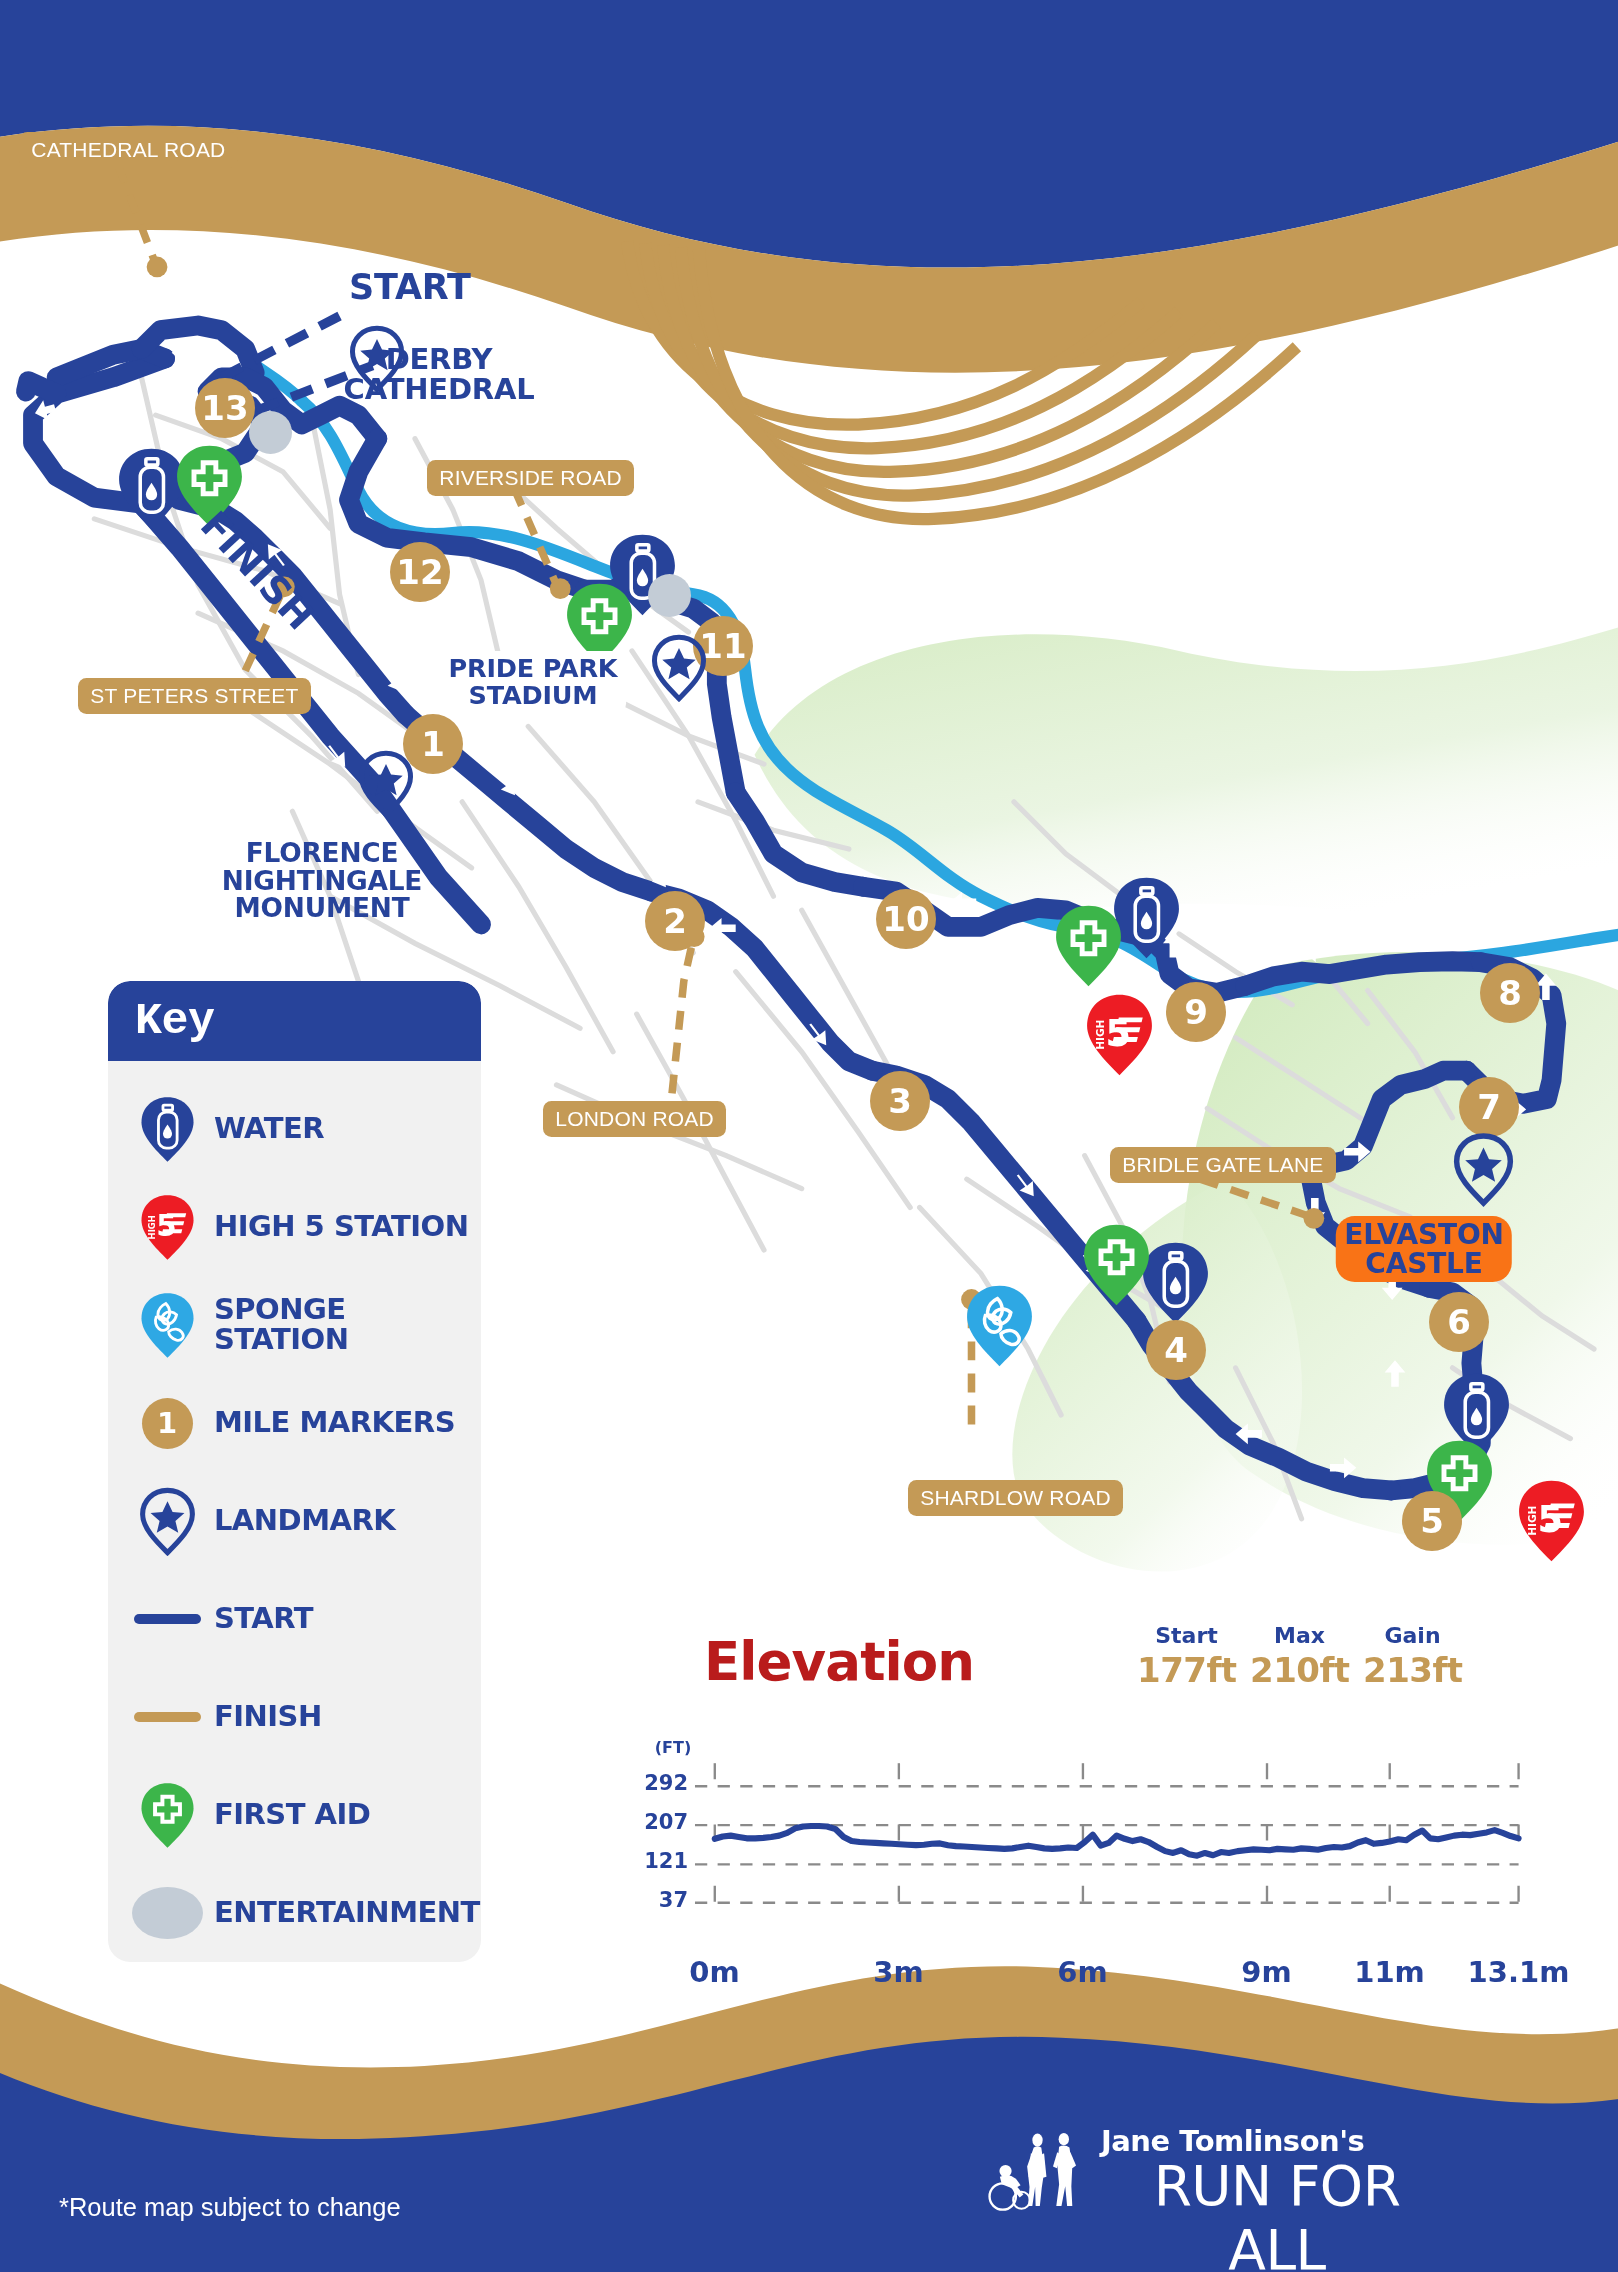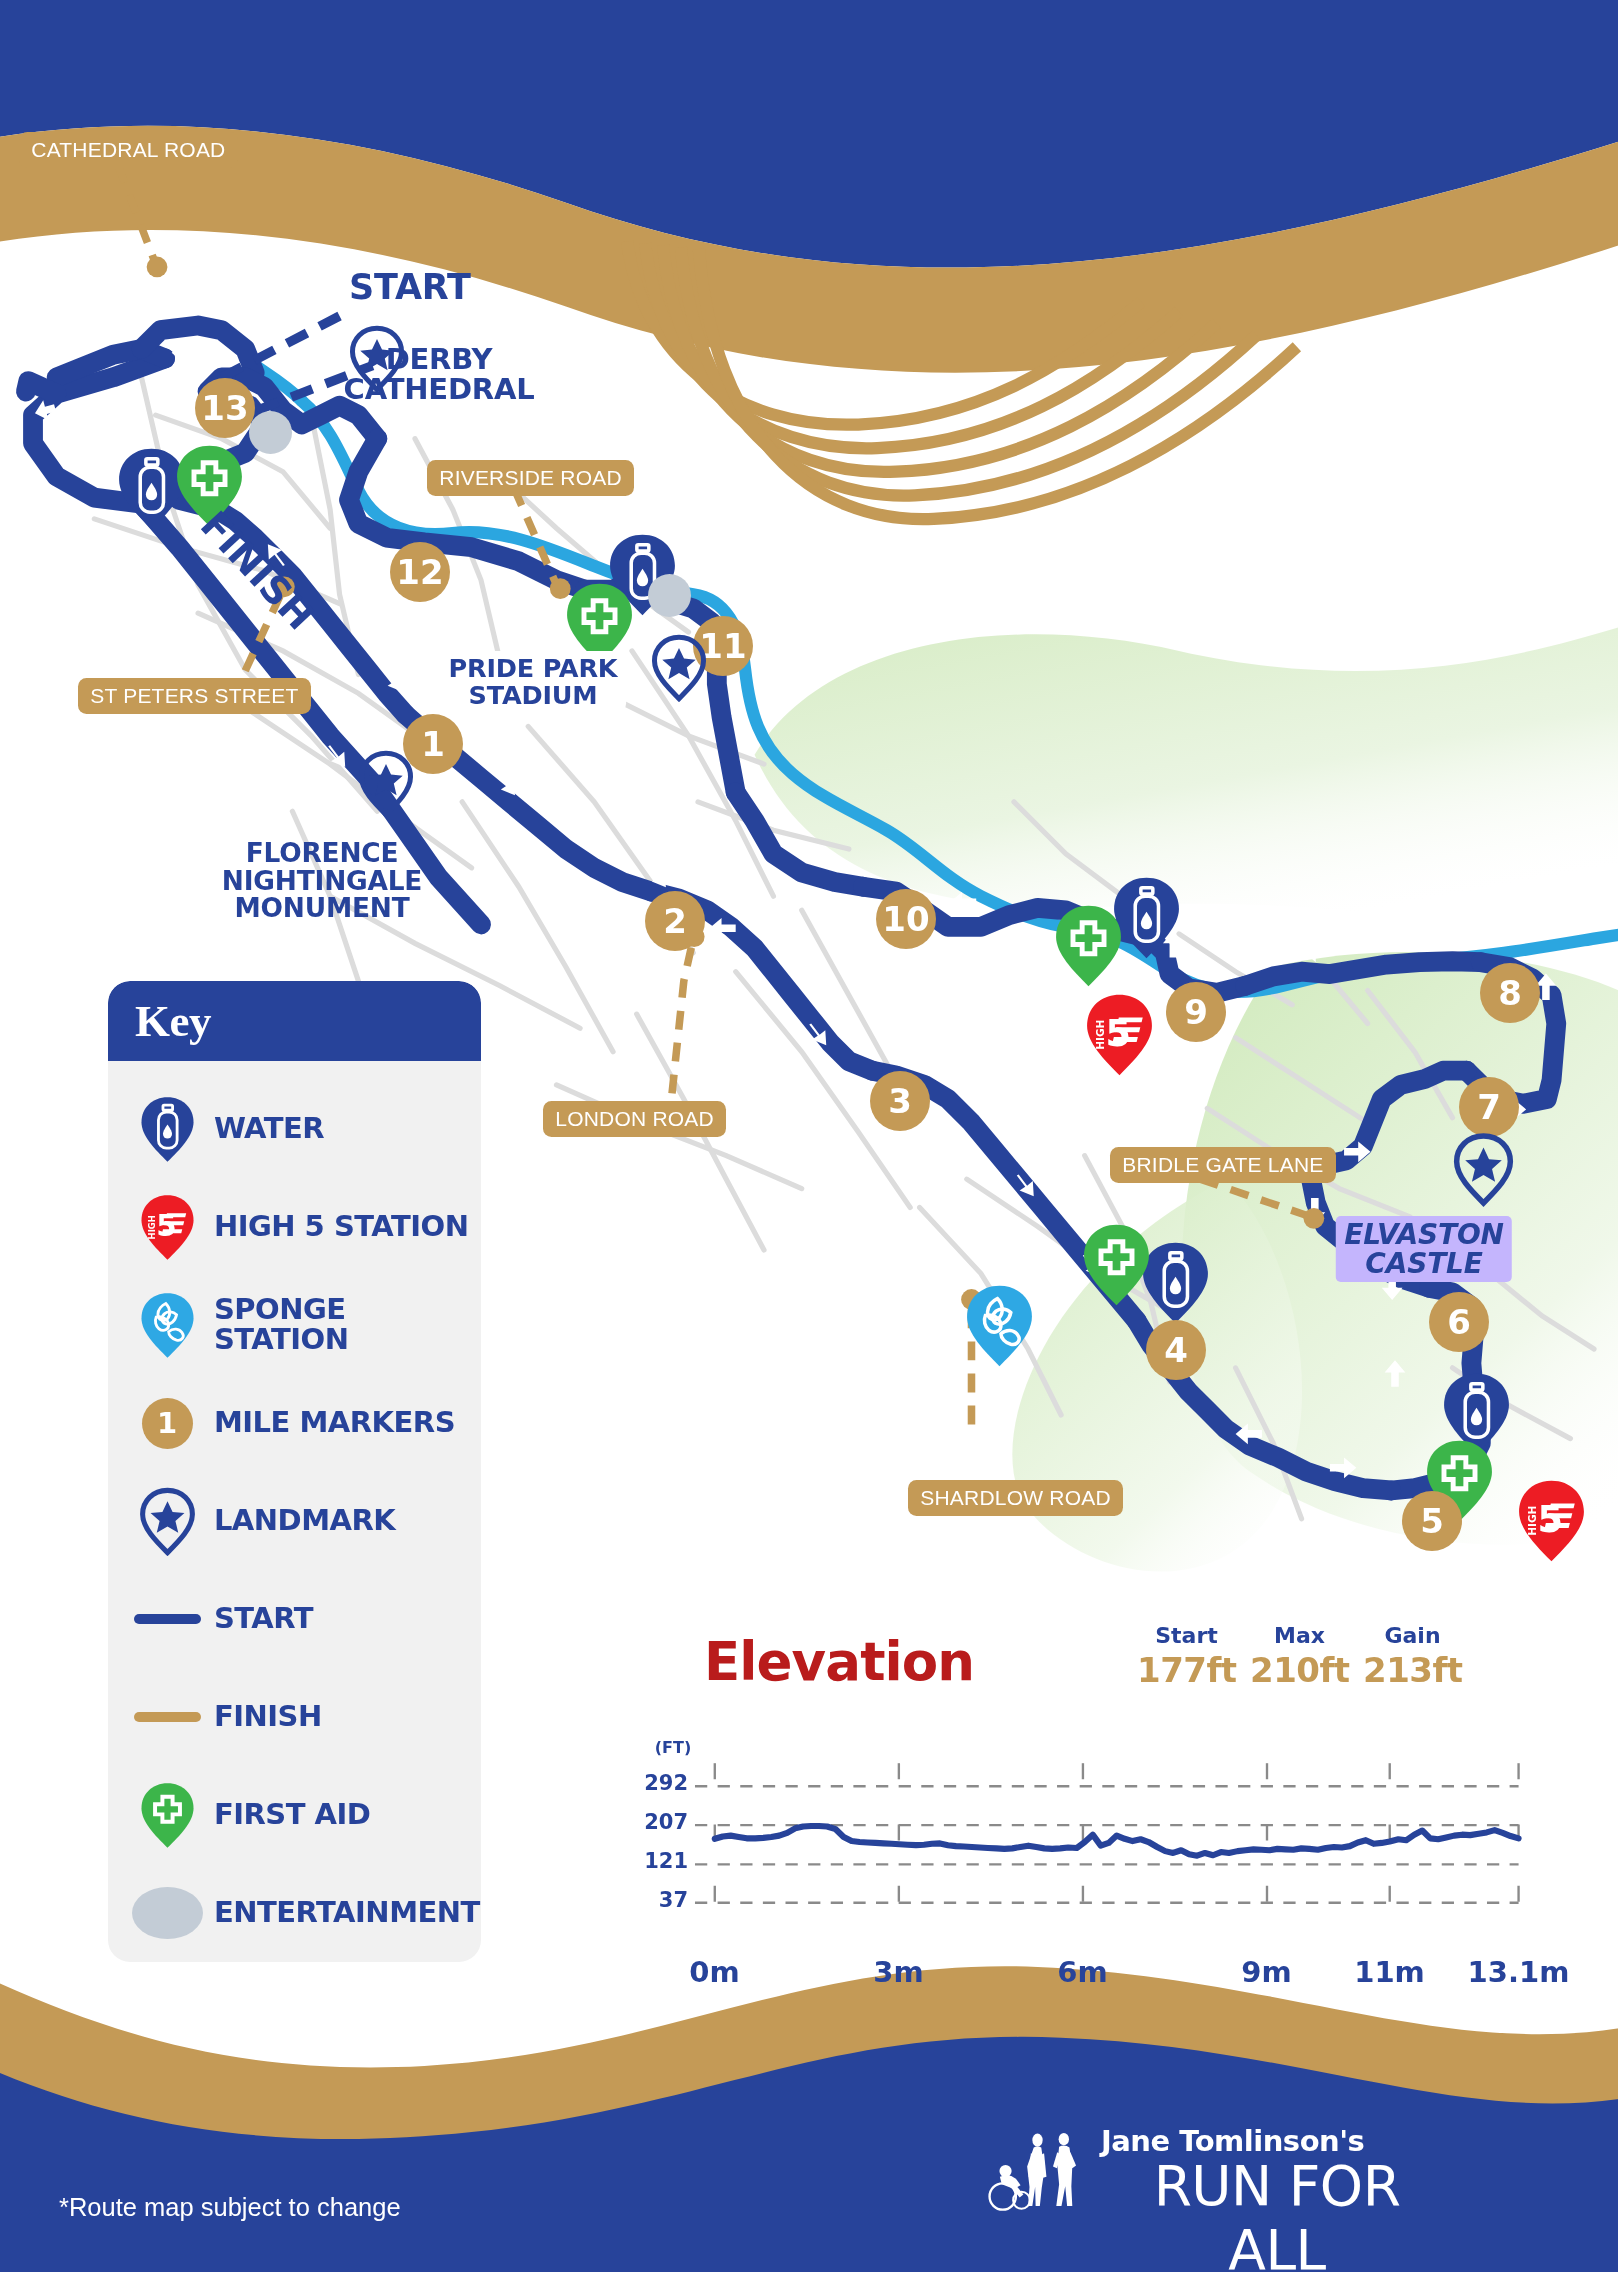--- a/index.html
+++ b/index.html
@@ -16,21 +16,21 @@
     position:absolute;left:108px;top:981px;width:373px;height:981px;
     background:#f1f1f1;border-radius:22px;overflow:hidden;
     box-shadow:0 0 0 0 transparent;
   }
   #key-header{
     height:80px;background:#27439a;border-radius:22px 22px 0 0;
     display:flex;align-items:center;padding-left:27px;box-sizing:border-box;
   }
   #key-header .ktitle{
     color:#ffffff;font-size:45px;font-weight:bold;letter-spacing:-0.5px;
-    font-family:Liberation Serif, serif;
+    font-family:Liberation Mono, monospace;
   }
   .key-list{padding:19px 0 0 0;}
   .key-row{display:flex;align-items:center;height:98px;padding-left:23.6px;box-sizing:border-box;}
   .key-ico{width:71px;display:flex;align-items:center;justify-content:center;flex:0 0 71px;}
   .key-label{
     color:#27439a;font-size:29px;font-weight:bold;line-height:1.03;
     font-family:"DejaVu Sans", sans-serif;letter-spacing:-0.5px;margin-left:11.3px;
   }
   .rule{width:67px;height:10.4px;border-radius:5.2px;}
   .rule.blue{background:#27439a;}
@@ -450,21 +450,21 @@
         <div>PRIDE PARK</div>
         <div>STADIUM</div>
       </div>
       <div class="map-txt" style="left:297px;top:839px;font-size:26.4px;text-align:center;
     transform:translateX(-50%);margin-left:25px;">
         <div>FLORENCE</div>
         <div>NIGHTINGALE</div>
         <div>MONUMENT</div>
       </div>
       <div class="map-txt" style="left:1424px;top:1216px;font-size:28px;text-align:center;
-    transform:translateX(-50%);background:#c4b5fd;border-radius:5px;padding:3.8px 8.5px;font-style:italic;">
+    transform:translateX(-50%);background:#f97316;border-radius:19px;padding:3.8px 8.5px;">
         <div>ELVASTON</div>
         <div>CASTLE</div>
       </div>
     </div>
 
   <div class="map-txt" id="start-word" style="left:349px;top:269px;font-size:35px;">START</div>
   <div class="map-txt" id="finish-word" style="left:222px;top:505px;font-size:38px;transform:rotate(47deg);transform-origin:left top;">FINISH</div>
 
   <div id="key-panel">
     <div id="key-header">

